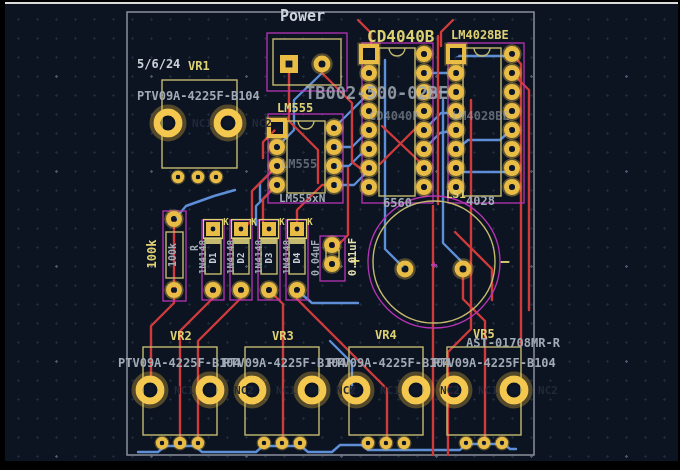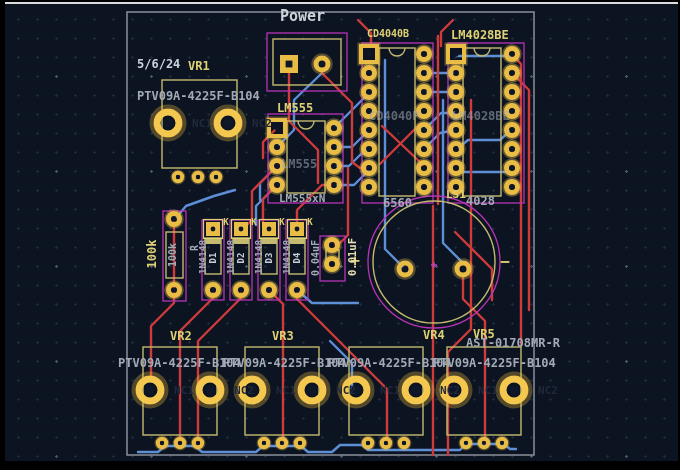--- a/index.html
+++ b/index.html
@@ -257,41 +257,42 @@
       <use href="#dip" x="332" y="245"></use>
         <use href="#dip" x="332" y="264"></use>
 
       <use href="#md" x="405" y="269"></use>
         <use href="#md" x="463" y="269"></use>
     </g>
   </svg>
 
   <div class="t white" style="left:137px;top:26px;font-size:12px;margin-top:32px;">5/6/24</div>
   <div class="t white" style="left:280px;top:9px;font-size:15px;">Power</div>
+  <div class="t fab" style="left:305px;top:85px;font-size:17px;opacity:.85;">TB002-500-02BE</div>
 
   <div class="t silk" style="left:277px;top:102px;font-size:12px;">LM555</div>
   <div class="t fab faded" style="left:281px;top:158px;font-size:12px;">LM555</div>
   <div class="t fab" style="left:279px;top:193px;font-size:11px;">LM555xN</div>
-  <div class="t silk" style="left:367px;top:29px;font-size:10px;">CD4040B</div>
+  <div class="t silk" style="left:367px;top:29px;font-size:16px;">CD4040B</div>
   <div class="t fab faded" style="left:369px;top:110px;font-size:12px;">CD4040P</div>
   <div class="t fab" style="left:383px;top:197px;font-size:12px;">6560</div>
   <div class="t silk" style="left:451px;top:29px;font-size:12px;">LM4028BE</div>
   <div class="t fab faded" style="left:452px;top:110px;font-size:12px;">LM4028BE</div>
   <div class="t fab" style="left:466px;top:195px;font-size:12px;">4028</div>
 
   <div class="t silk" style="left:446px;top:189px;font-size:11px;">LS1</div>
   <div class="t fab" style="left:466px;top:337px;font-size:12px;">AST-01708MR-R</div>
   <div class="t silk ctr" style="left:355px;top:261px;font-size:16px;">+</div>
   <div class="t silk ctr" style="left:505px;top:262px;font-size:16px;">−</div>
 
   <div class="t silk" style="left:188px;top:60px;font-size:12px;">VR1</div>
   <div class="t fab" style="left:137px;top:90px;font-size:12px;">PTV09A-4225F-B104</div>
   <div class="t silk" style="left:170px;top:330px;font-size:12px;">VR2</div>
   <div class="t silk" style="left:272px;top:330px;font-size:12px;">VR3</div>
-  <div class="t silk" style="left:375px;top:329px;font-size:12px;margin-left:48px;">VR4</div>
+  <div class="t silk" style="left:375px;top:329px;font-size:12px;">VR4</div>
   <div class="t silk" style="left:473px;top:328px;font-size:12px;">VR5</div>
   <div class="t fab" style="left:118px;top:357px;font-size:12px;">PTV09A-4225F-B104</div>
   <div class="t fab" style="left:223px;top:357px;font-size:12px;">PTV09A-4225F-B104</div>
   <div class="t fab" style="left:328px;top:357px;font-size:12px;">PTV09A-4225F-B104</div>
   <div class="t fab" style="left:433px;top:357px;font-size:12px;">PTV09A-4225F-B104</div>
 
   <div class="t dark ctr" style="left:168px;top:123px;font-size:11px;">NC1</div>
   <div class="t dark ctr" style="left:228px;top:123px;font-size:11px;">NC2</div>
   <div class="t dark ctr" style="left:150px;top:390px;font-size:11px;">NC1</div>
   <div class="t dark ctr" style="left:210px;top:390px;font-size:11px;">NC2</div>

